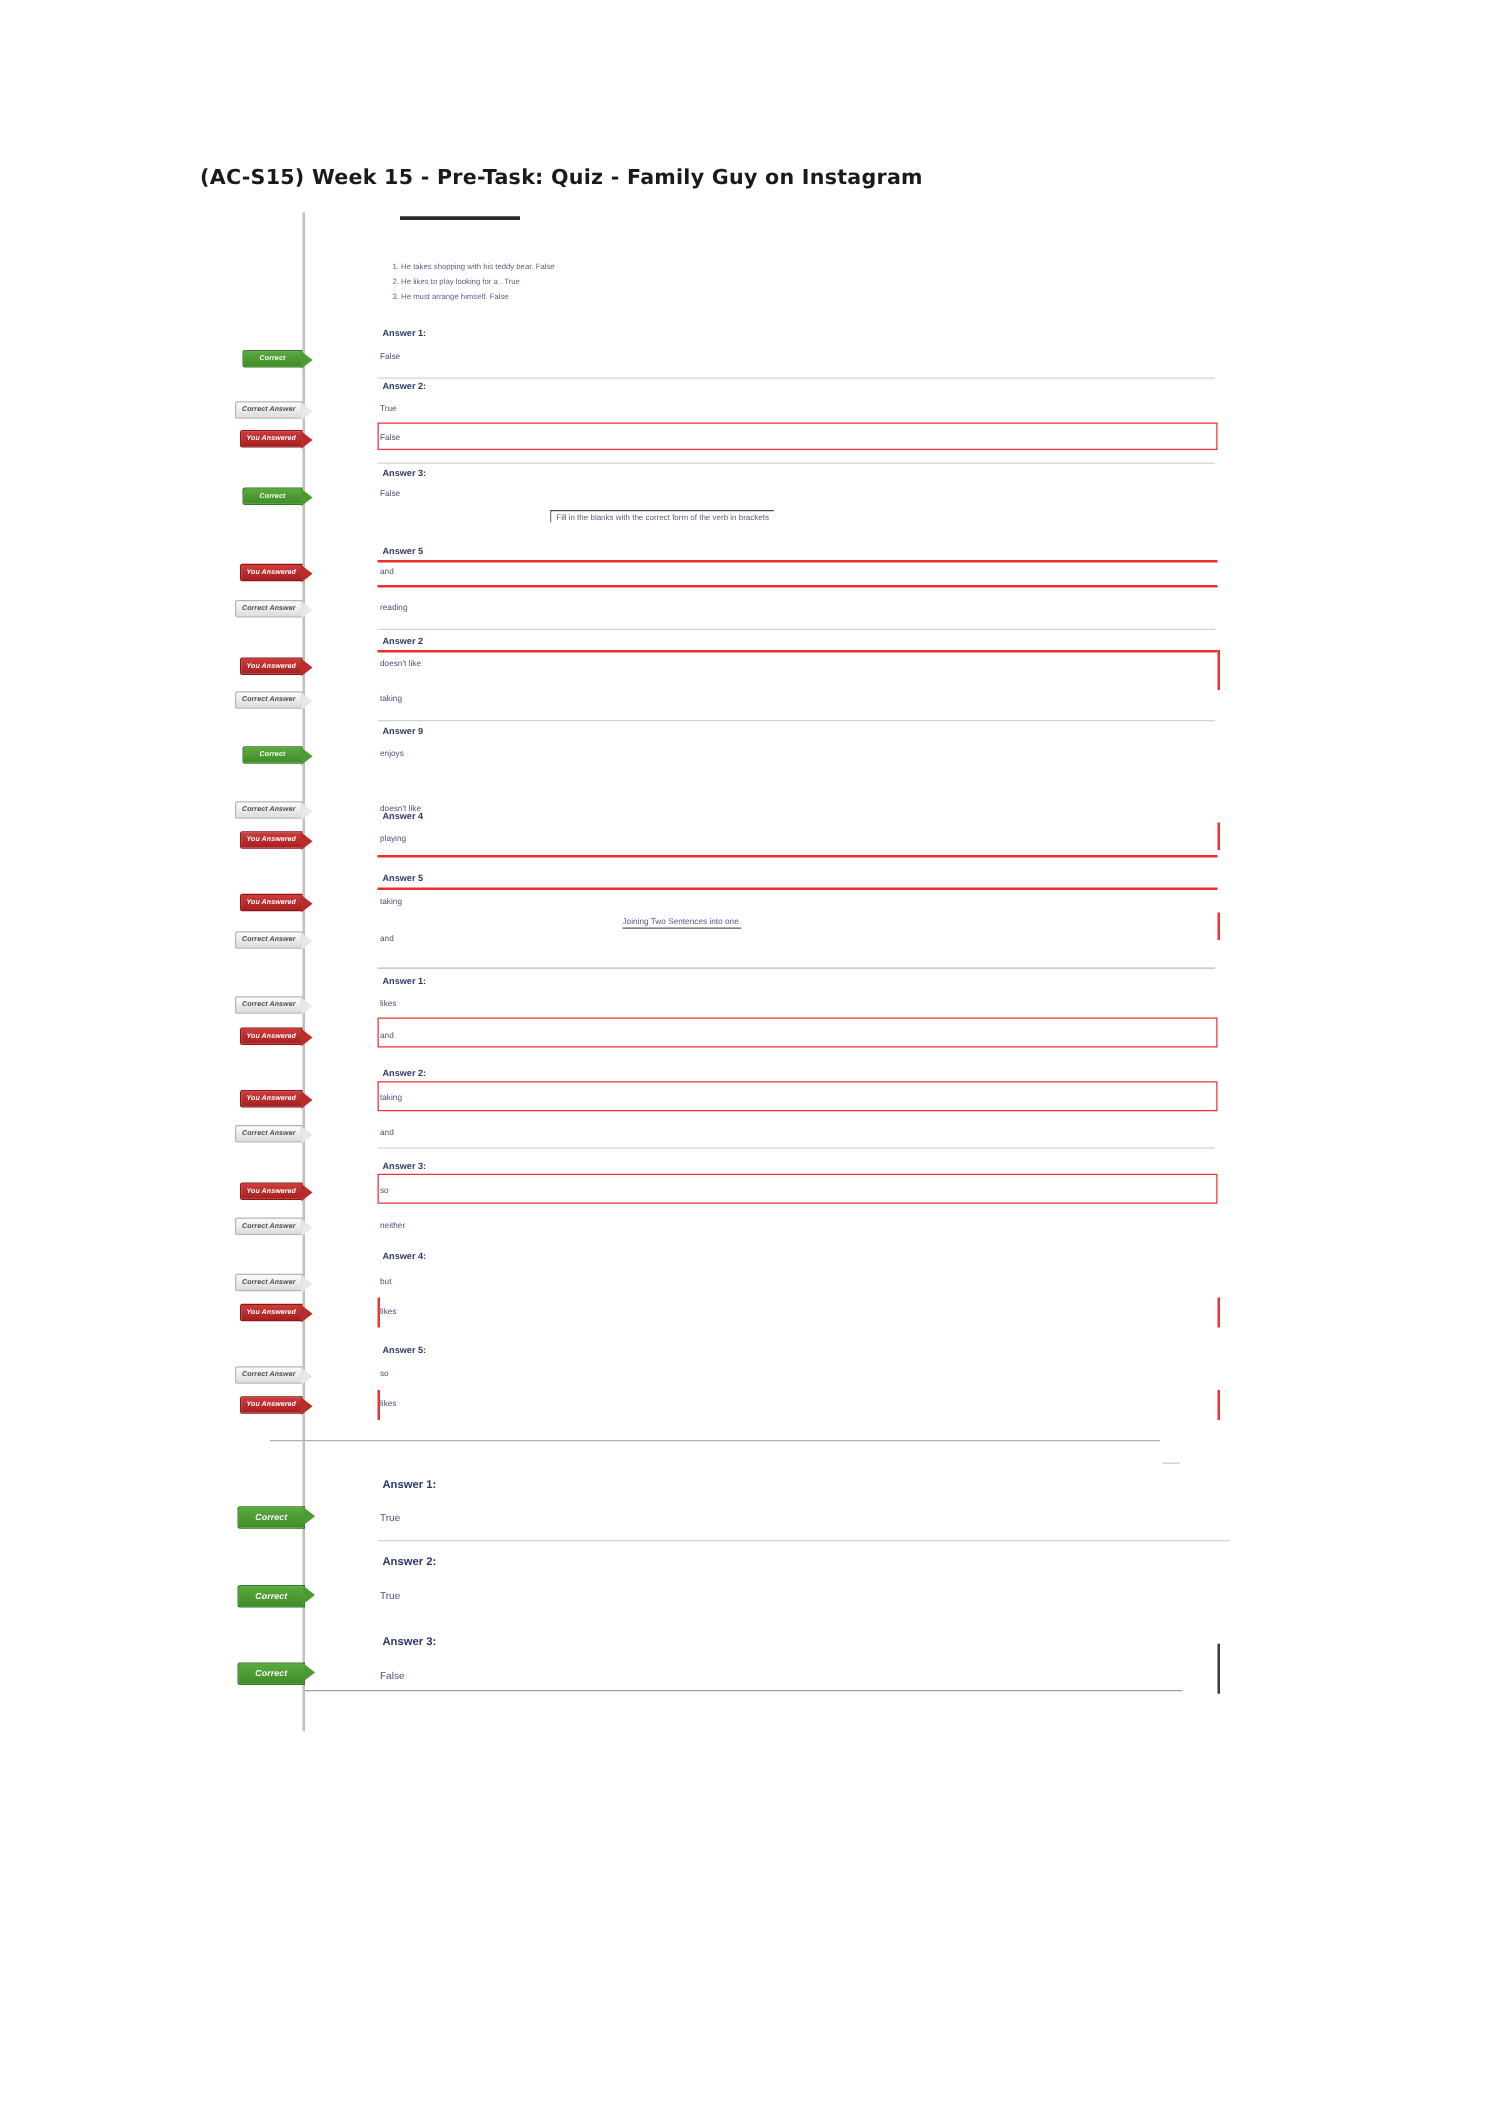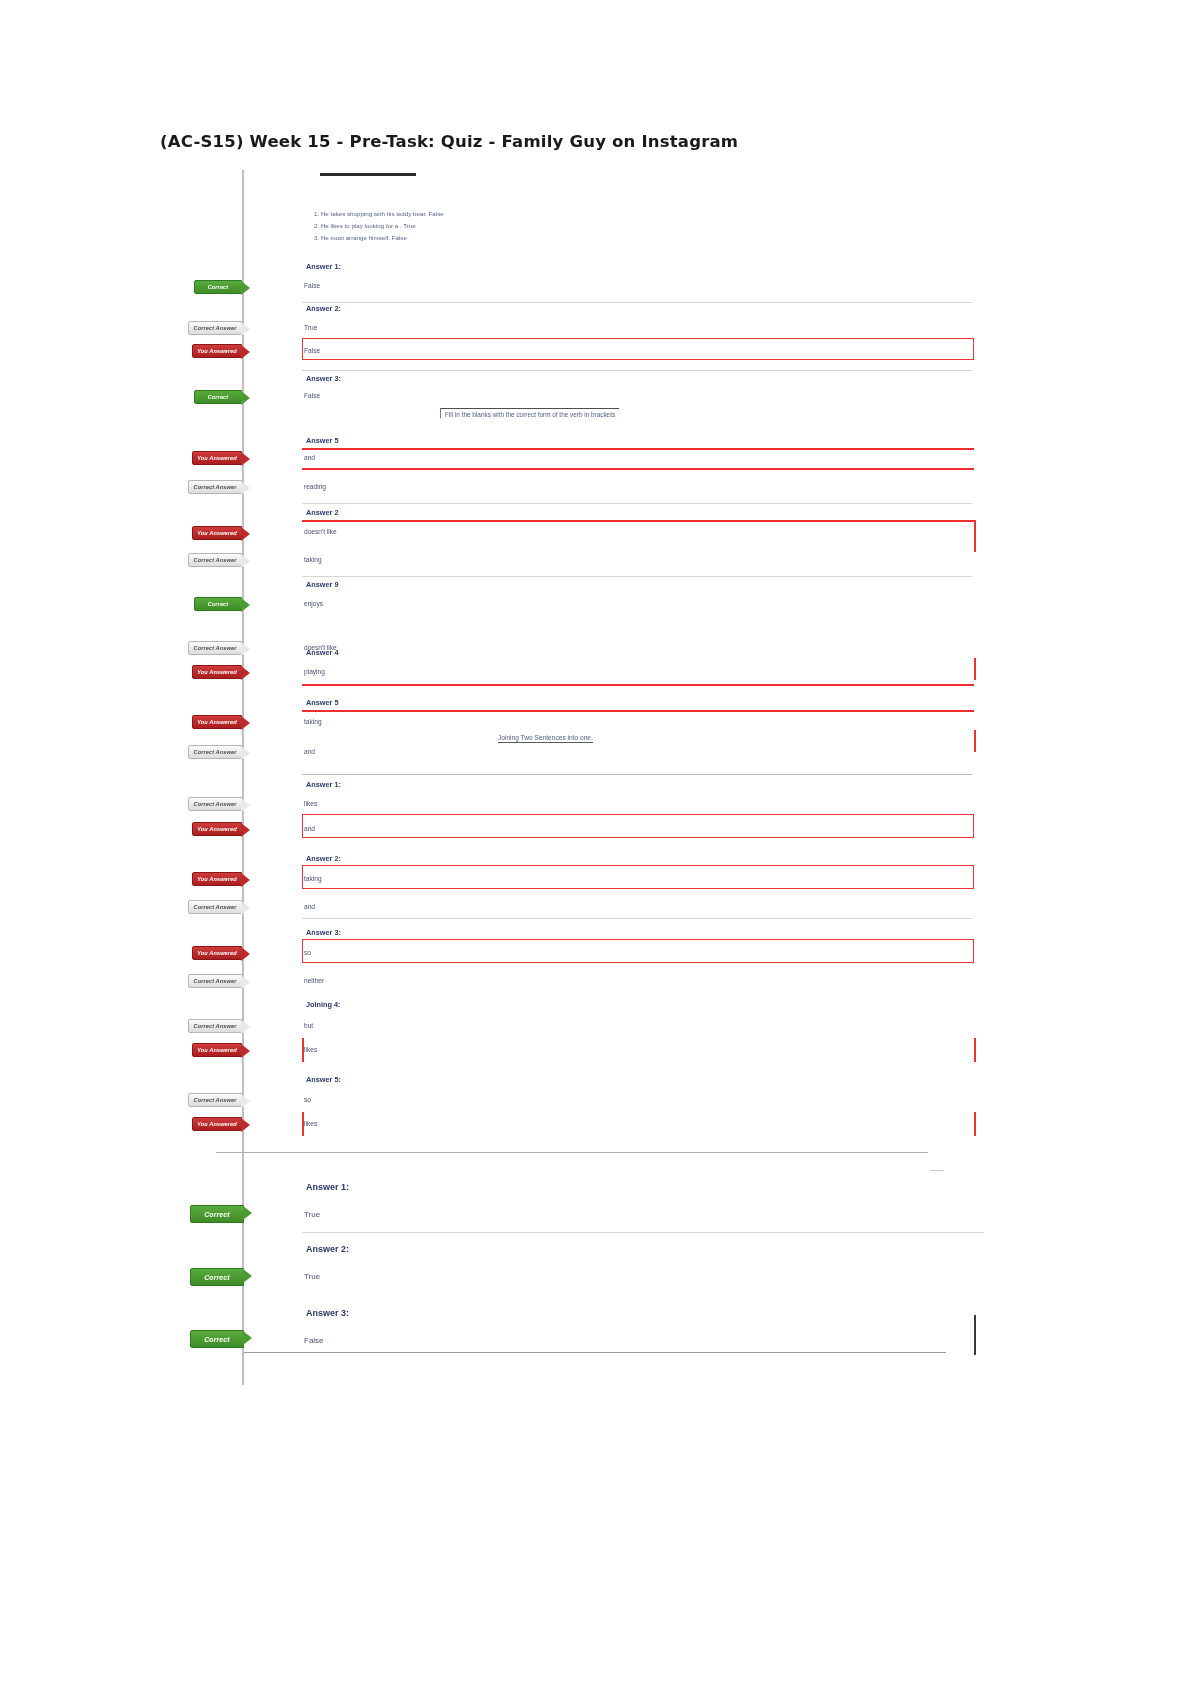--- a/index.html
+++ b/index.html
@@ -280,21 +280,21 @@
     <div class="red-box" style="left:58px; top:695px; width:672px; height:24px;"></div>
     <div class="ans-text" style="top:705px;">taking</div>
     <div class="ans-text" style="top:733px;">and</div>
     <div class="sep" style="top:748px; width:670px;"></div>
 
     <div class="ans-label" style="top:758px;">Answer 3:</div>
     <div class="red-box" style="left:58px; top:769px; width:672px; height:24px;"></div>
     <div class="ans-text" style="top:779px;">so</div>
     <div class="ans-text" style="top:807px;">neither</div>
 
-    <div class="ans-label" style="top:830px;">Joining 4:</div>
+    <div class="ans-label" style="top:830px;">Answer 4:</div>
     <div class="ans-text" style="top:852px;">but</div>
     <div class="red-edge" style="left:58px; top:868px; height:24px;"></div>
     <div class="red-edge" style="left:730px; top:868px; height:24px;"></div>
     <div class="ans-text" style="top:876px;">likes</div>
 
     <div class="ans-label" style="top:905px;">Answer 5:</div>
     <div class="ans-text" style="top:926px;">so</div>
     <div class="red-edge" style="left:58px; top:942px; height:24px;"></div>
     <div class="red-edge" style="left:730px; top:942px; height:24px;"></div>
     <div class="ans-text" style="top:950px;">likes</div>

